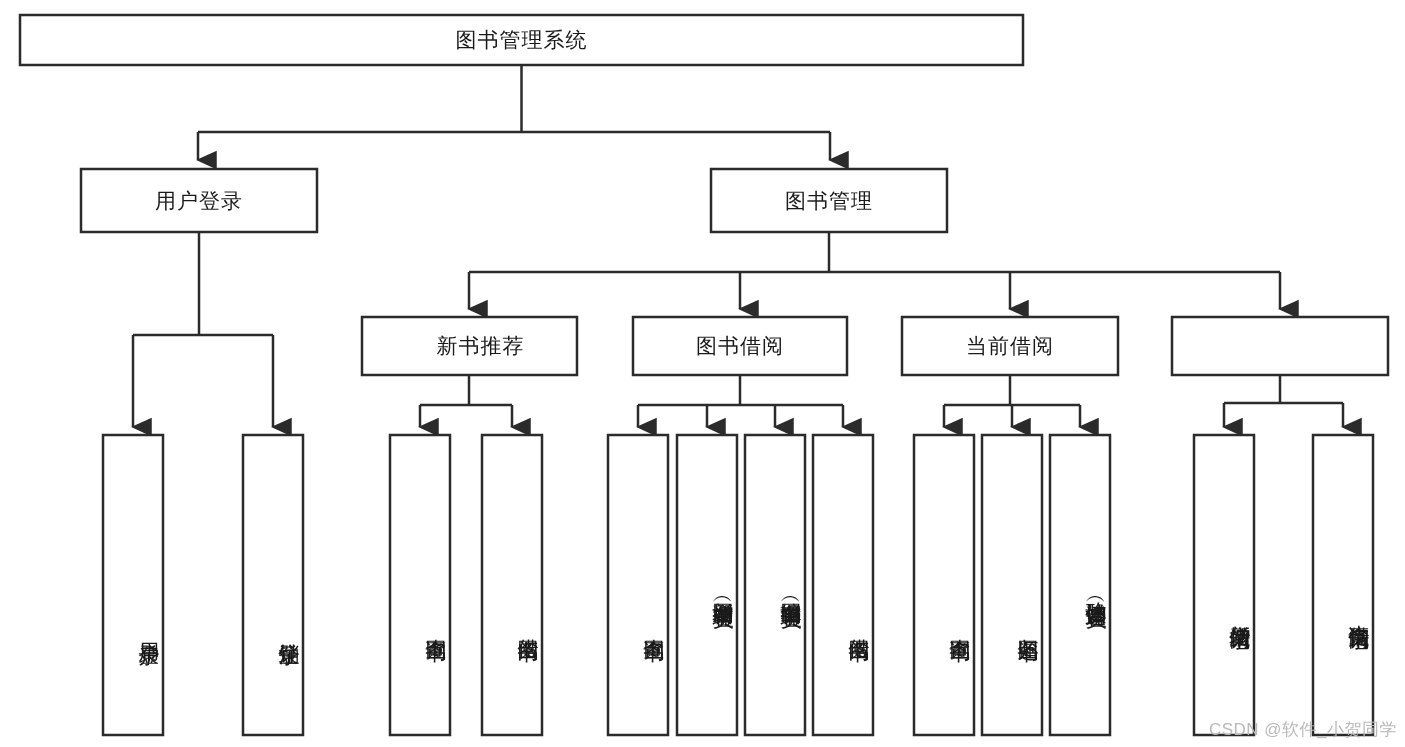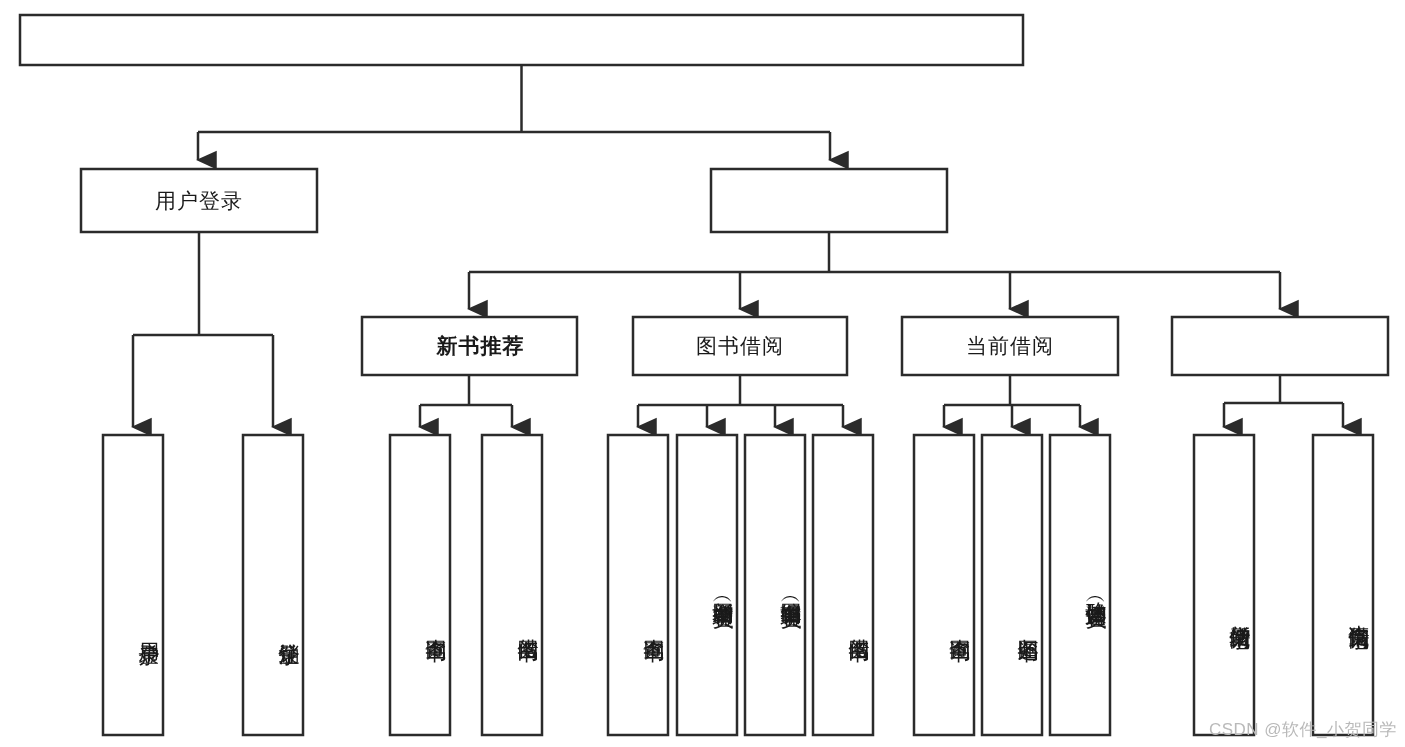--- a/index.html
+++ b/index.html
@@ -143,24 +143,26 @@
     <rect class="node-box" x="677" y="435" width="60" height="300"></rect>
     <rect class="node-box" x="745" y="435" width="60" height="300"></rect>
     <rect class="node-box" x="813" y="435" width="60" height="300"></rect>
     <rect class="node-box" x="914" y="435" width="60" height="300"></rect>
     <rect class="node-box" x="982" y="435" width="60" height="300"></rect>
     <rect class="node-box" x="1050" y="435" width="60" height="300"></rect>
     <rect class="node-box" x="1194" y="435" width="60" height="300"></rect>
     <rect class="node-box" x="1313" y="435" width="60" height="300"></rect>
   </svg>
 
+  <div class="hlabel-wrap" style="left:20px; top:15px; width:1003px; height:50px;">图书管理系统</div>
 
   <div class="hlabel-wrap" style="left:81px; top:169px; width:236px; height:63px;">用户登录</div>
+  <div class="hlabel-wrap" style="left:711px; top:169px; width:236px; height:63px;">图书管理</div>
 
-  <div class="hlabel-wrap" style="left:362px; top:317px; width:237px; height:58px;font-weight:bold;">新书推荐</div>
+  <div class="hlabel-wrap" style="left:362px; top:317px; width:237px; height:58px;">新书推荐</div>
   <div class="hlabel-wrap" style="left:902px; top:317px; width:216px; height:58px;">当前借阅</div>
   <div class="hlabel-wrap" style="left:633px; top:317px; width:214px; height:58px;">图书借阅</div>
 
   <div class="vlabel-wrap" style="left:103px; top:520px; width:60px; height:215px;">用户登录</div>
   <div class="vlabel-wrap" style="left:243px; top:520px; width:60px; height:215px;">注销登录</div>
   <div class="vlabel-wrap" style="left:390px; top:513px; width:60px; height:222px;">查询图书</div>
   <div class="vlabel-wrap" style="left:482px; top:513px; width:60px; height:222px;">借阅图书</div>
   <div class="vlabel-wrap" style="left:608px; top:513px; width:60px; height:222px;">查询图书</div>
   <div class="vlabel-wrap" style="left:677px; top:443px; width:60px; height:292px;">新增图书（管理员）</div>
   <div class="vlabel-wrap" style="left:745px; top:443px; width:60px; height:292px;">编辑图书（管理员）</div>

